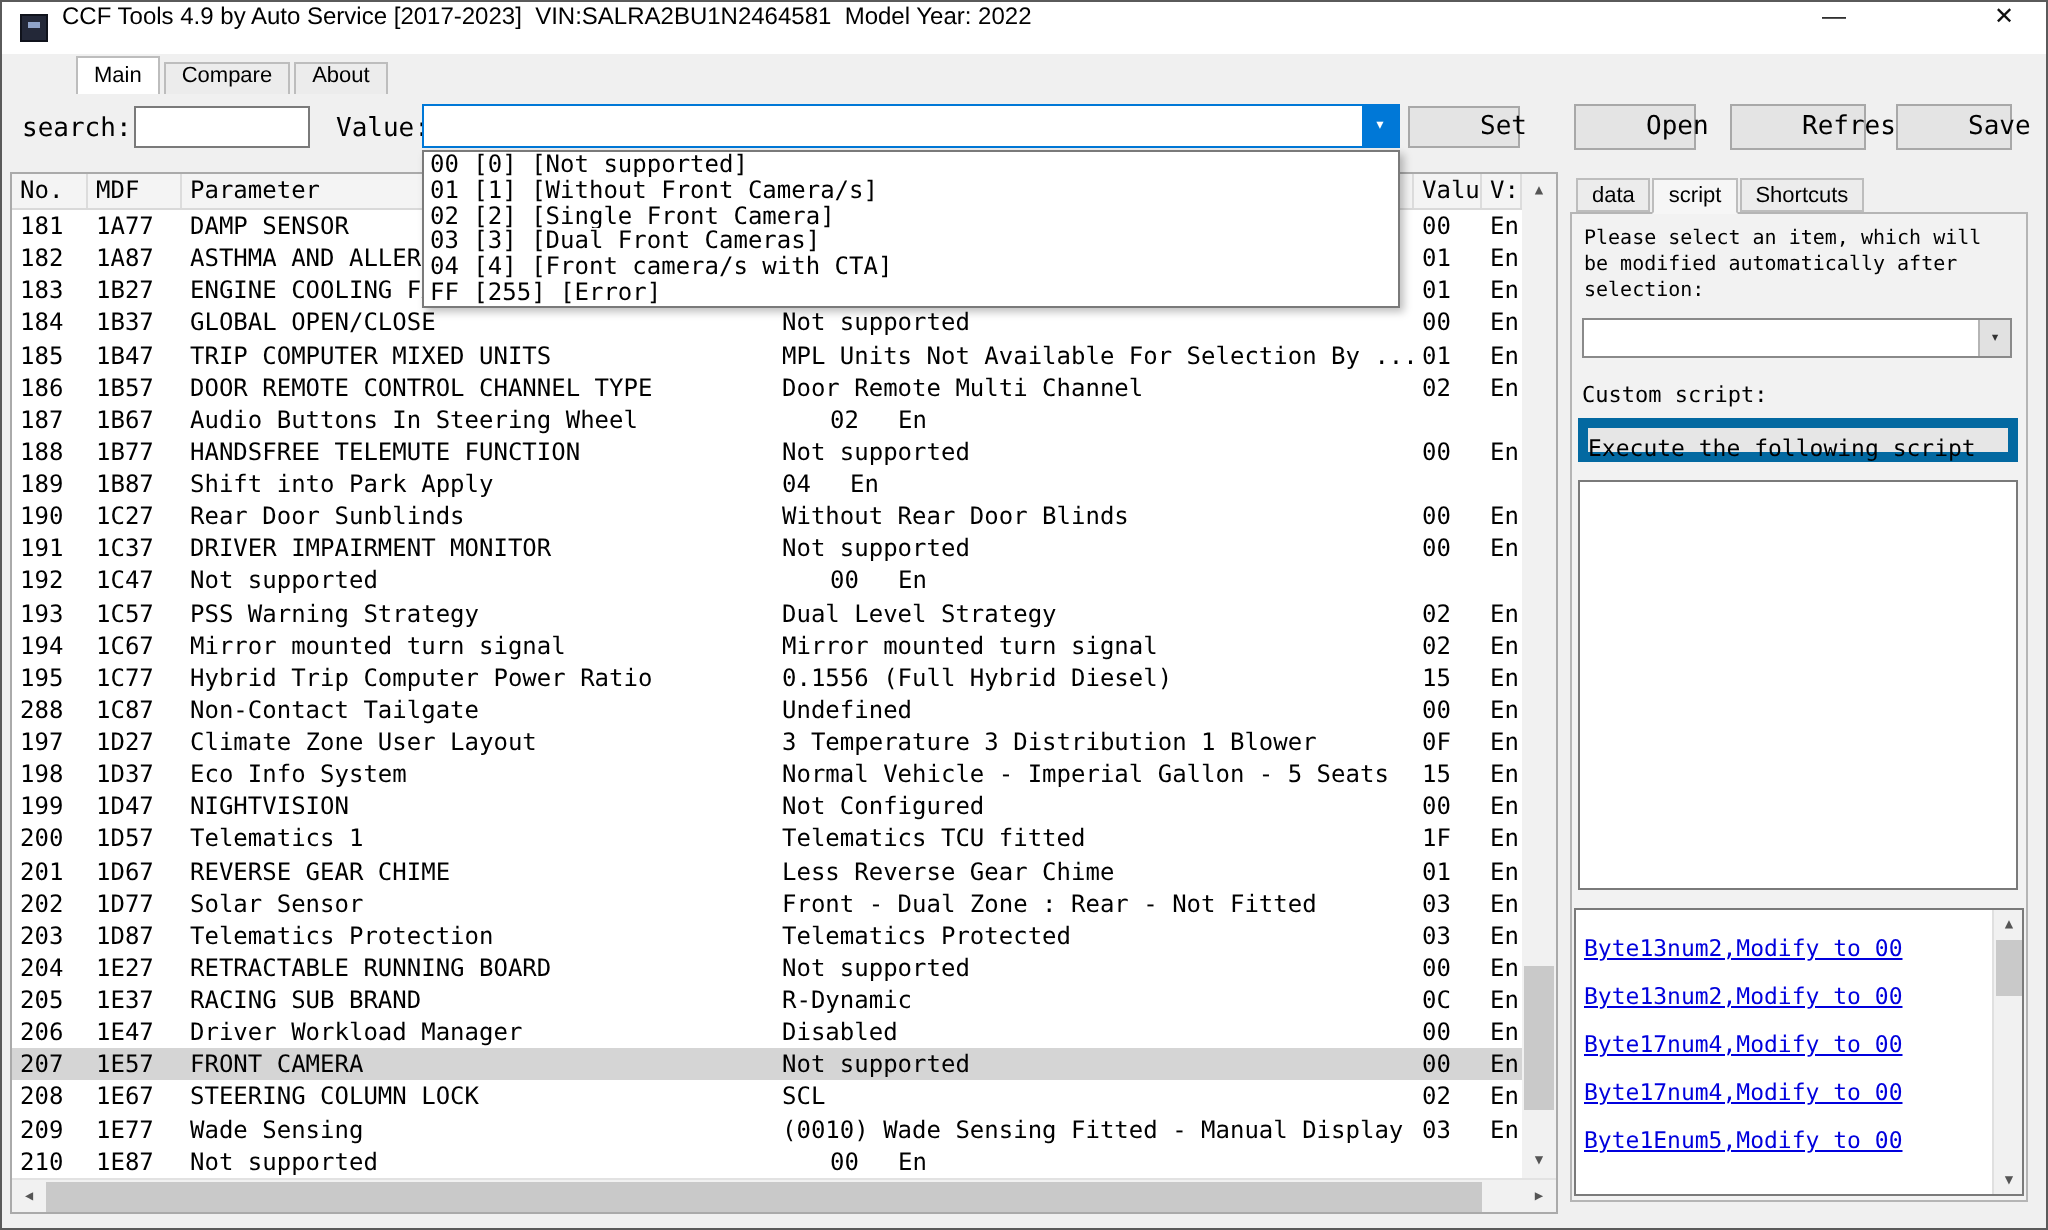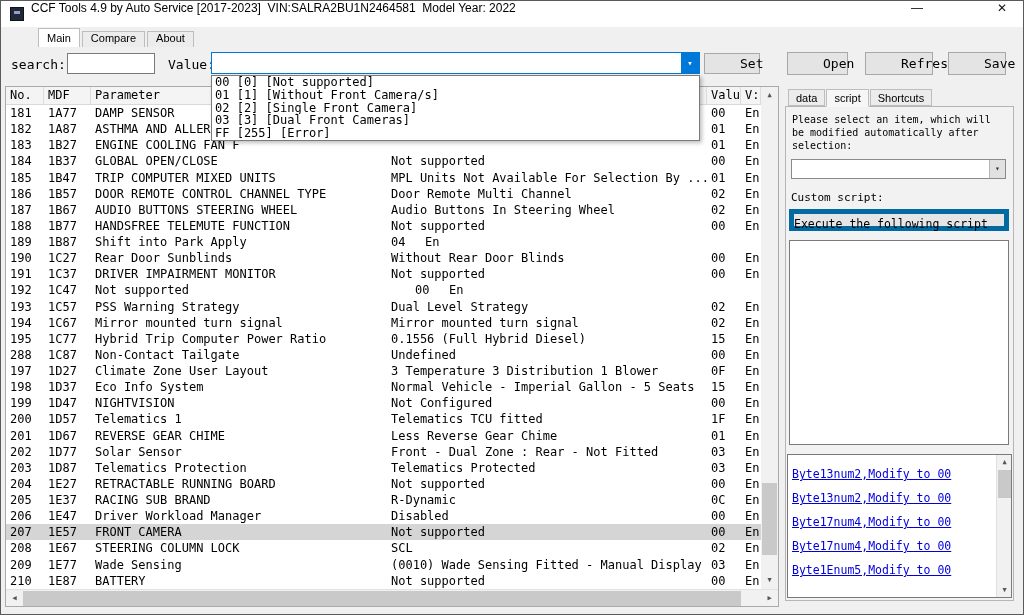--- a/index.html
+++ b/index.html
@@ -162,21 +162,20 @@
           <span class="tcell col-no">186</span>
           <span class="tcell col-mdf">1B57</span>
           <span class="tcell col-parameter">DOOR REMOTE CONTROL CHANNEL TYPE</span>
           <span class="tcell col-description">Door Remote Multi Channel</span>
           <span class="tcell col-value">02</span>
           <span class="tcell col-valid">En</span>
         </div>
         <div class="trow">
           <span class="tcell col-no">187</span>
           <span class="tcell col-mdf">1B67</span>
-          <span class="tcell col-parameter">AUDIO BUTTONS STEERING WHEEL</span>
           <span class="tcell col-description">Audio Buttons In Steering Wheel</span>
           <span class="tcell col-value">02</span>
           <span class="tcell col-valid">En</span>
         </div>
         <div class="trow">
           <span class="tcell col-no">188</span>
           <span class="tcell col-mdf">1B77</span>
           <span class="tcell col-parameter">HANDSFREE TELEMUTE FUNCTION</span>
           <span class="tcell col-description">Not supported</span>
           <span class="tcell col-value">00</span>
@@ -344,21 +343,20 @@
           <span class="tcell col-no">209</span>
           <span class="tcell col-mdf">1E77</span>
           <span class="tcell col-parameter">Wade Sensing</span>
           <span class="tcell col-description">(0010) Wade Sensing Fitted - Manual Display</span>
           <span class="tcell col-value">03</span>
           <span class="tcell col-valid">En</span>
         </div>
         <div class="trow">
           <span class="tcell col-no">210</span>
           <span class="tcell col-mdf">1E87</span>
-          <span class="tcell col-parameter">BATTERY</span>
           <span class="tcell col-description">Not supported</span>
           <span class="tcell col-value">00</span>
           <span class="tcell col-valid">En</span>
         </div>
       </div>
     <div class="vscroll">
       <div class="sb-arrow up">▲</div>
       <div class="vthumb"></div>
       <div class="sb-arrow down">▼</div>
     </div>
@@ -367,20 +365,21 @@
       <div class="hthumb"></div>
       <div class="sb-arrow right">▶</div>
     </div>
   </div>
 
   <div class="dd-popup">
       <div class="dd-item">00 [0] [Not supported]</div>
       <div class="dd-item">01 [1] [Without Front Camera/s]</div>
       <div class="dd-item">02 [2] [Single Front Camera]</div>
       <div class="dd-item">03 [3] [Dual Front Cameras]</div>
+      <div class="dd-item">04 [4] [Front camera/s with CTA]</div>
       <div class="dd-item">FF [255] [Error]</div>
     </div>
 
   <div class="rp-tabs">
     <div class="rp-tab">data</div>
     <div class="rp-tab active">script</div>
     <div class="rp-tab">Shortcuts</div>
   </div>
   <div class="rp-body">
     <div class="rp-hint">Please select an item, which will be modified automatically after selection:</div>

